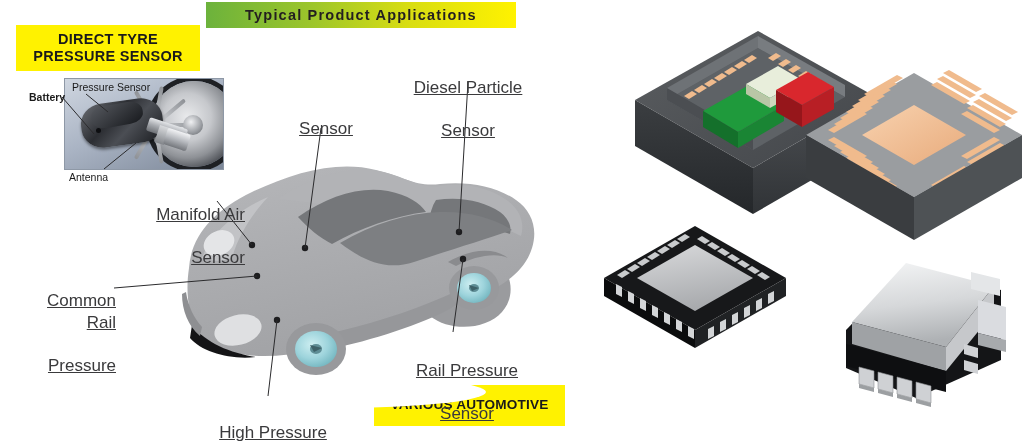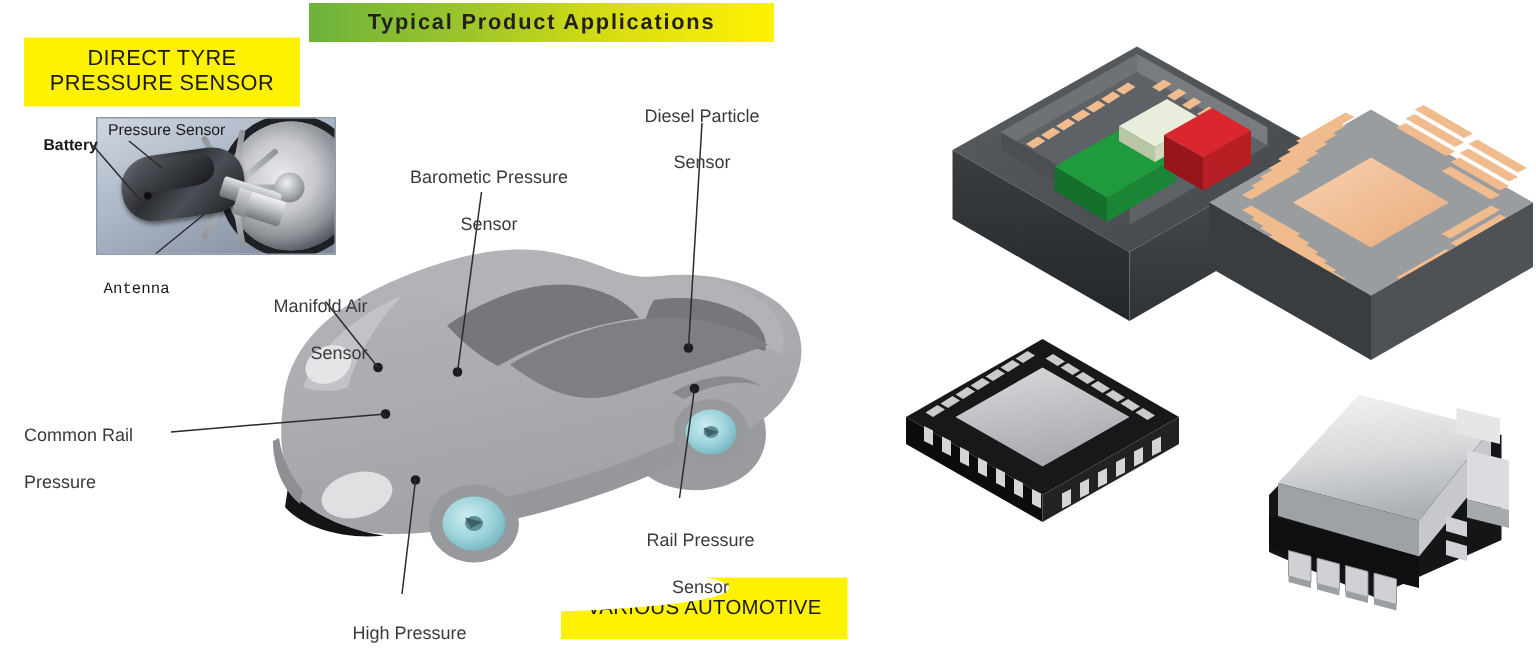--- a/index.html
+++ b/index.html
@@ -18,21 +18,21 @@
     display:flex;align-items:center;justify-content:center;
     letter-spacing:1.1px;
   }
   .banner-title span{
     font-size:14.5px;font-weight:bold;color:#231f20;
     letter-spacing:1.2px;white-space:nowrap;
   }
   .yellow-box{
     position:absolute;background:#fff200;
     display:flex;flex-direction:column;align-items:center;justify-content:center;
-    color:#1a1a1a;font-weight:normal;letter-spacing:.4px;line-height:1.18;
+    color:#1a1a1a;font-weight:bold;letter-spacing:.4px;line-height:1.18;
   }
   #tyre-box{left:0px;top:25px;width:184px;height:46px;}
   #tyre-box span{font-size:14.5px;letter-spacing:.3px;}
   #auto-box{left:358px;top:385px;width:191px;height:41px;}
   #auto-box span{font-size:13.6px;letter-spacing:.2px;}
 
   
   #tpms-photo{
     position:absolute;left:48px;top:78px;width:158px;height:90px;
     background:#b9c2d0;
@@ -84,25 +84,26 @@
   }
 
   
   .photo-label{
     position:absolute;font-size:10.5px;color:#1a1a1a;white-space:nowrap;
     font-family:"Liberation Sans", sans-serif;
   }
 
   
   .callout{
-    position:absolute;font-size:12px;color:#3a3a3c;line-height:1.28;
+    position:absolute;font-size:17px;color:#3a3a3c;line-height:1.28;
     white-space:pre-line;
+    text-decoration:underline;
   }
   .ta-c{text-align:center;}
-  .ta-r{}
+  .ta-r{text-align:right;}
 
   
   svg.layer{position:absolute;left:0;top:0;width:1024px;height:443px;overflow:visible;}
   svg.layer.lines{pointer-events:none;}
 </style>
 </head>
 <body>
 
 <div id="root">
 
@@ -135,21 +136,21 @@
     <div class="body"></div>
     <div class="body2"></div>
     <div class="dot"></div>
     <div class="valve"></div>
     <div class="valve3"></div>
     <div class="valve2"></div>
   </div>
 
   <div class="photo-label" style="left:56px;top:81px;">Pressure Sensor</div>
   <div class="photo-label" style="left:13px;top:91px;font-weight:bold;">Battery</div>
-  <div class="photo-label" style="left:53px;top:187px;font-family:Liberation Mono, monospace;">Antenna</div>
+  <div class="photo-label" style="left:53px;top:171px;">Antenna</div>
 
   <svg class="layer lines" viewBox="0 0 1024 443">
     <g stroke="#2b2b2d" stroke-width="1" fill="none">
 
       <path d="M46,97 L78,134"></path>
 
       <path d="M70,94 L92,112"></path>
 
       <path d="M88,169 L120,143"></path>
     </g>
@@ -245,21 +246,20 @@
       <path d="M201,201 L236,245"></path>
       <path d="M305,128 L289,248"></path>
       <path d="M452,82 L443,232"></path>
       <path d="M98,288 L241,276"></path>
       <path d="M252,396 L261,320"></path>
       <path d="M437,332 L447,259"></path>
     </g>
   </svg>
 
   <div class="callout ta-c" style="left:243px;top:96px;width:134px;">
-    <div>Barometic Pressure</div>
     <div>Sensor</div>
   </div>
 
   <div class="callout ta-c" style="left:396px;top:55px;width:112px;">
     <div>Diesel Particle</div>
     <div>Sensor</div>
   </div>
 
   <div class="callout ta-c" style="left:129px;top:182px;width:100px;text-align:right;">
     <div>Manifold Air</div>

